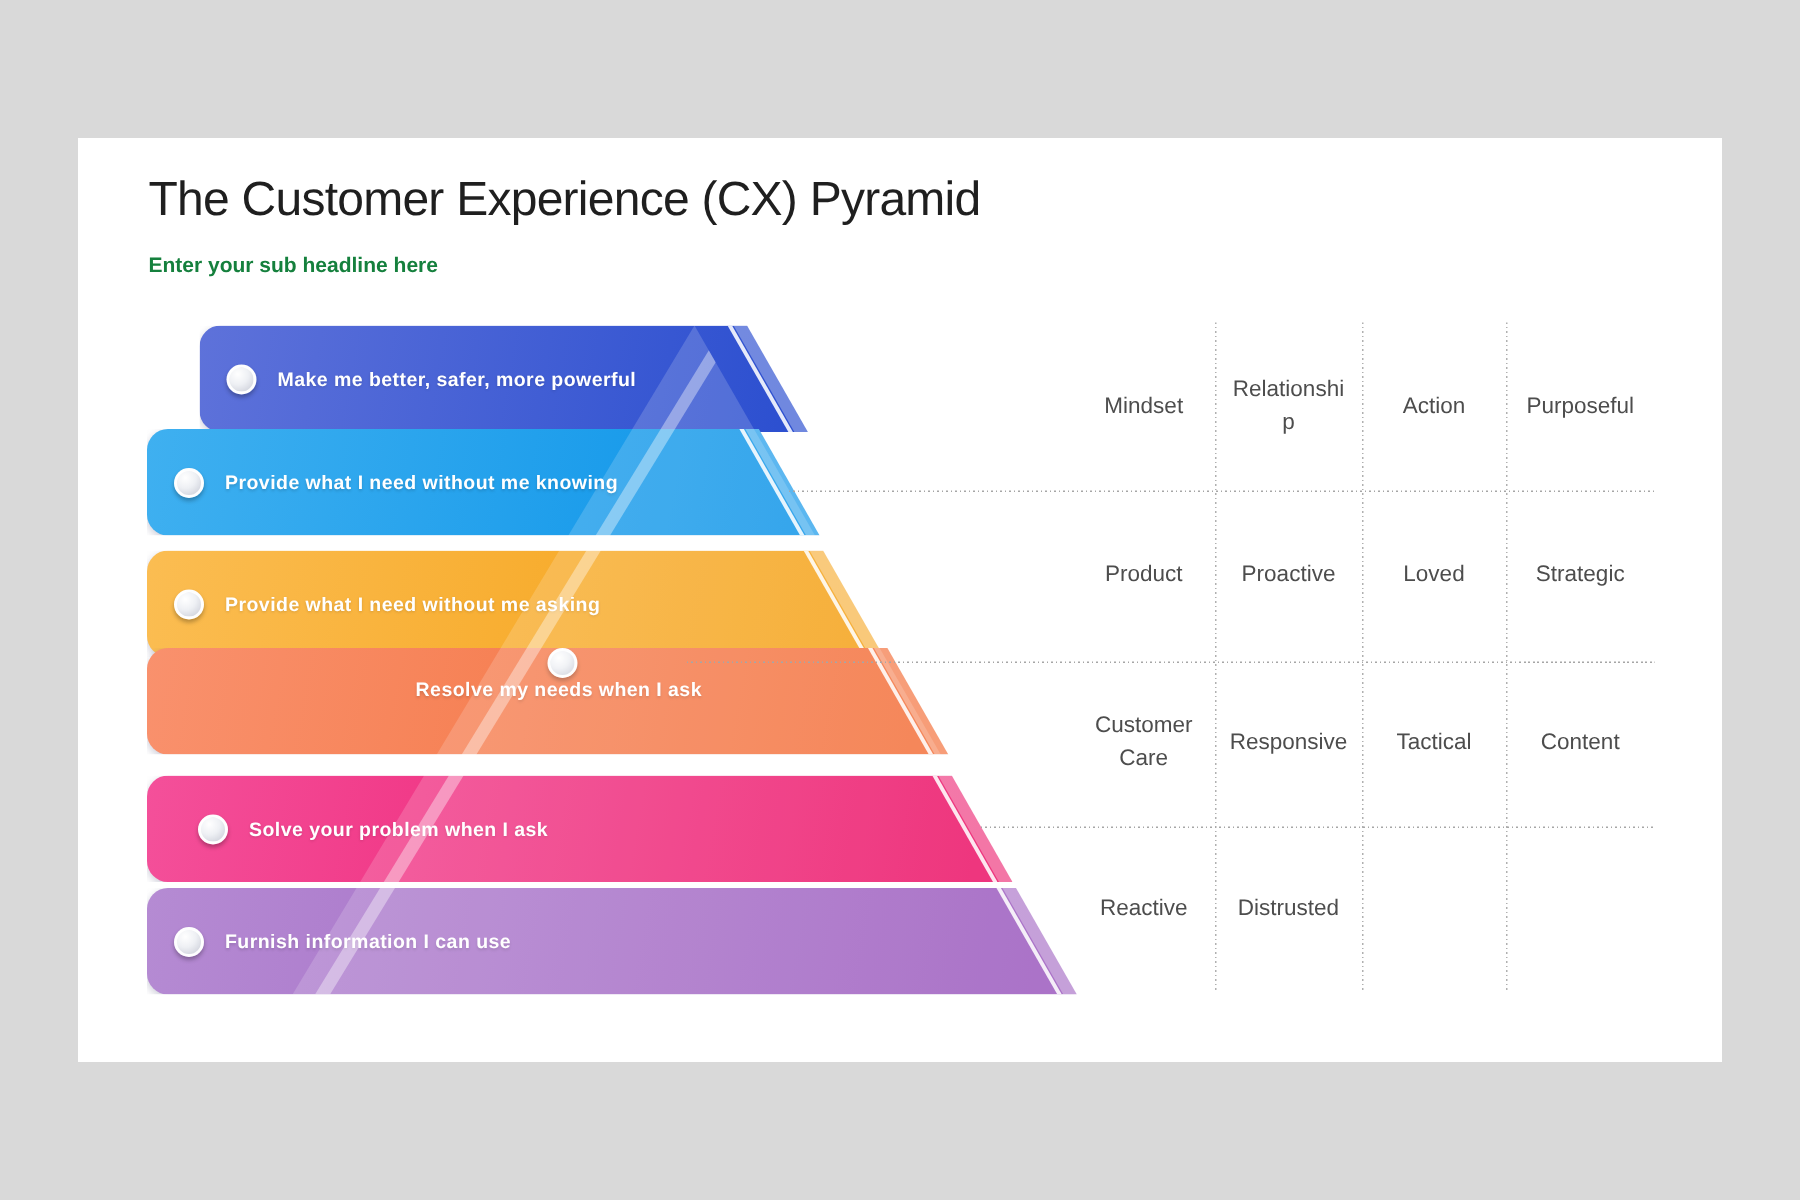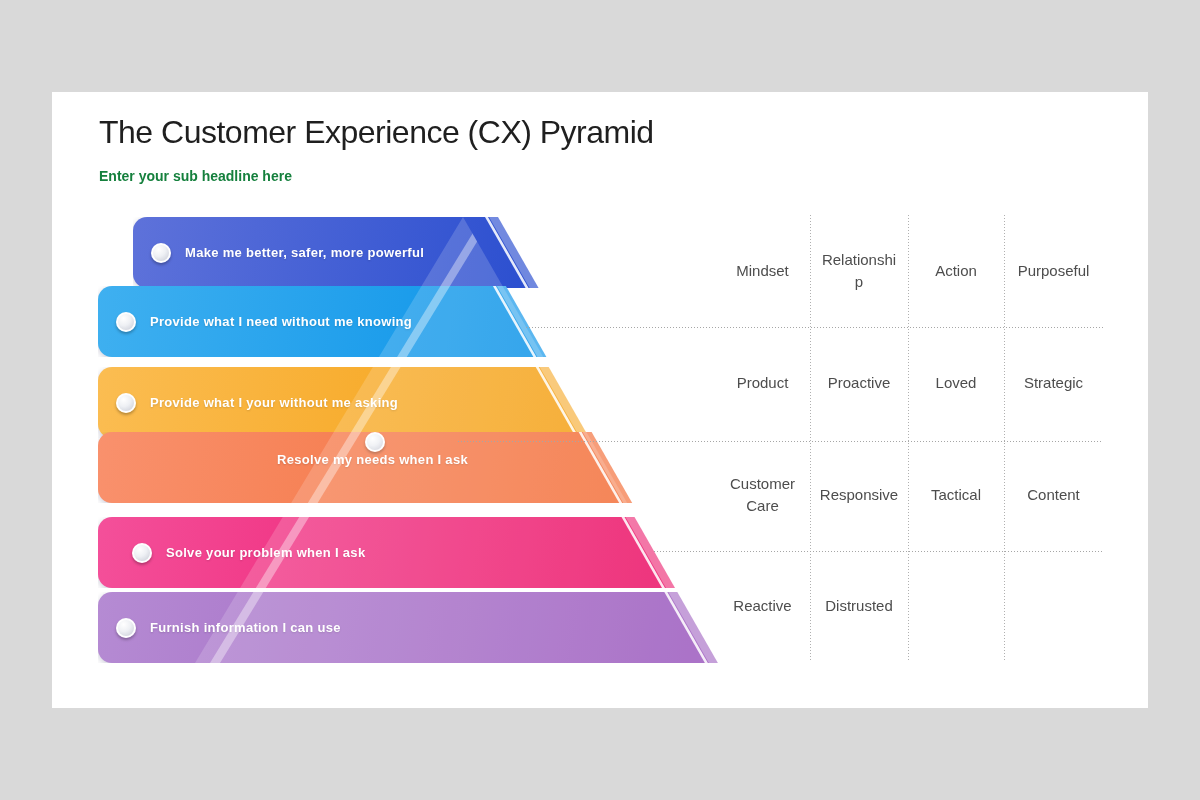--- a/index.html
+++ b/index.html
@@ -138,21 +138,21 @@
       <div class="bar b1">
         <span class="sphere"></span>
         <span class="bar-label">Make me better, safer, more powerful</span>
       </div>
       <div class="bar b2">
         <span class="sphere"></span>
         <span class="bar-label">Provide what I need without me knowing</span>
       </div>
       <div class="bar b3">
         <span class="sphere"></span>
-        <span class="bar-label">Provide what I your without me asking</span>
+        <span class="bar-label">Provide what I need without me asking</span>
       </div>
       <div class="bar b4">
         <span class="sphere"></span>
         <span class="bar-label">Resolve my needs when I ask</span>
       </div>
       <div class="bar b5">
         <span class="sphere"></span>
         <span class="bar-label">Solve your problem when I ask</span>
       </div>
       <div class="bar b6">

